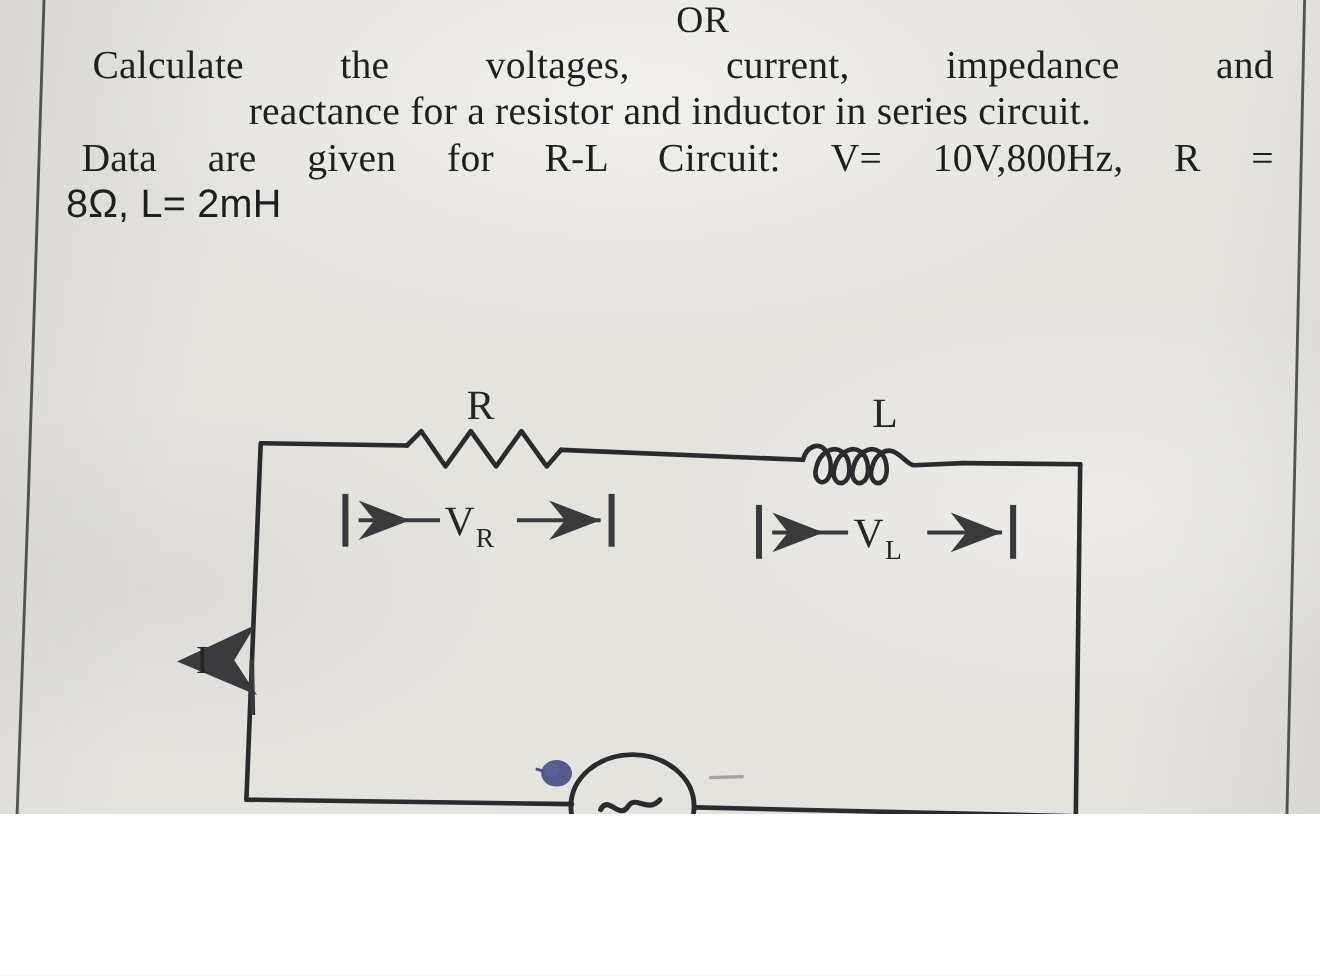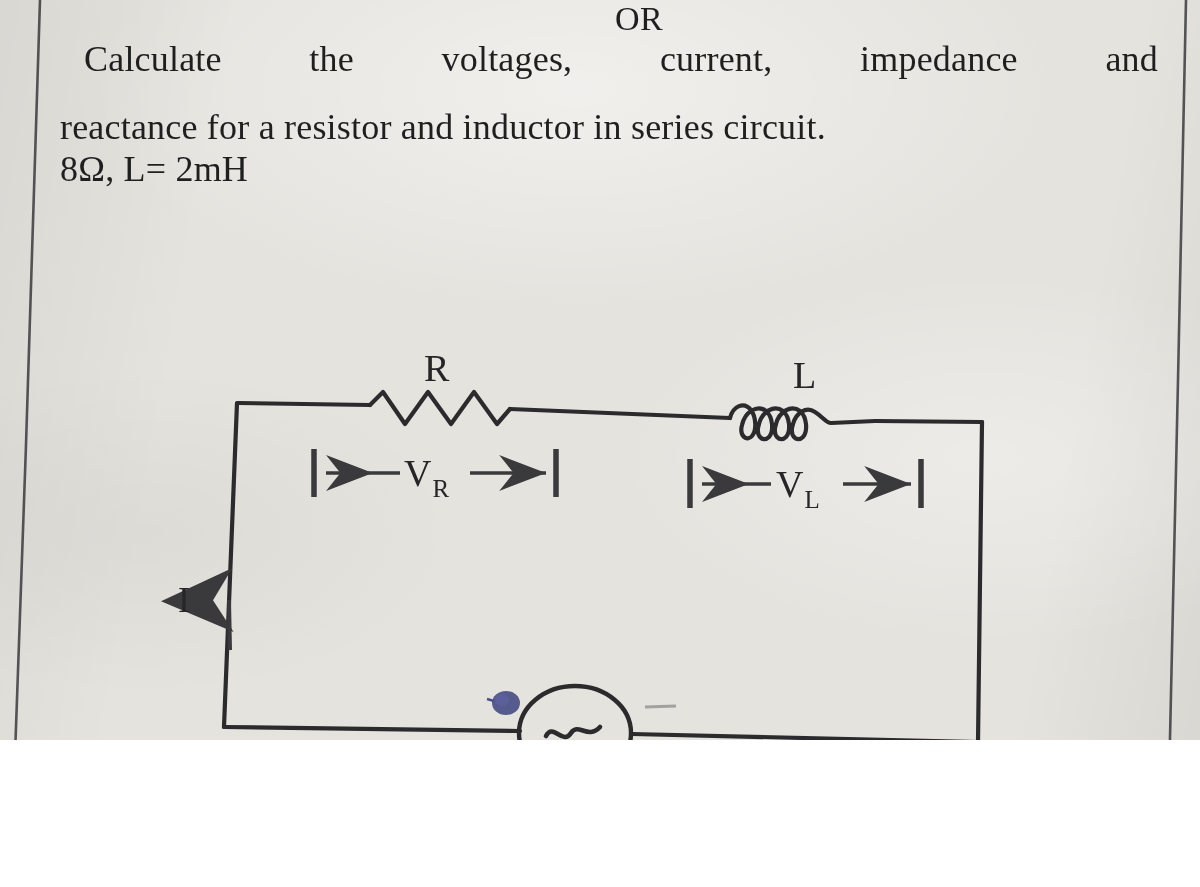--- a/index.html
+++ b/index.html
@@ -51,24 +51,24 @@
     letter-spacing: 0.5px;
     padding-left: 60px;
   }
   .para {
     font-size: 36px;
     line-height: 42px;
     text-align: justify;
     letter-spacing: 0.2px;
   }
   .para.l1 { text-align: justify; text-align-last: justify; margin-left: 24px; }
-  .para.l2 { text-align: left; margin-top: 26px; }
+  .para.l2 { text-align: center; }
   .para.l3 { text-align: justify; text-align-last: justify; padding-left: 14px; }
   .para.l4 { text-align: left; }
-  .ohm { font-family: Liberation Serif, serif; }
+  .ohm { font-family: Liberation Sans, sans-serif; }
   
   #circuit-svg {
     position: absolute;
     left: 0;
     top: 0;
     width: 1200px;
     height: 887px;
   }
   .lbl {
     font-family: "Liberation Serif", serif;
@@ -84,20 +84,21 @@
 
 <div id="page">
 
   <div class="paper-shade"></div>
   <div class="below-page"></div>
 
   <div class="text-block">
     <div class="or-line">OR</div>
     <div class="para l1">Calculate the voltages, current, impedance and</div>
     <div class="para l2">reactance for a resistor and inductor in series circuit.</div>
+    <div class="para l3">Data are given for R-L Circuit: V= 10V,800Hz, R =</div>
     <div class="para l4 ohm">8Ω, L= 2mH</div>
   </div>
 
   <svg id="circuit-svg" viewBox="0 0 1200 887">
     <defs>
       <marker id="arrL" markerWidth="16" markerHeight="12" refX="14" refY="6" orient="auto">
         <path d="M14,1 L1,6 L14,11 L10,6 Z" fill="#3a3a3d"></path>
       </marker>
       <marker id="arrR" markerWidth="16" markerHeight="12" refX="14" refY="6" orient="auto">
         <path d="M1,1 L14,6 L1,11 L5,6 Z" fill="#3a3a3d"></path>

